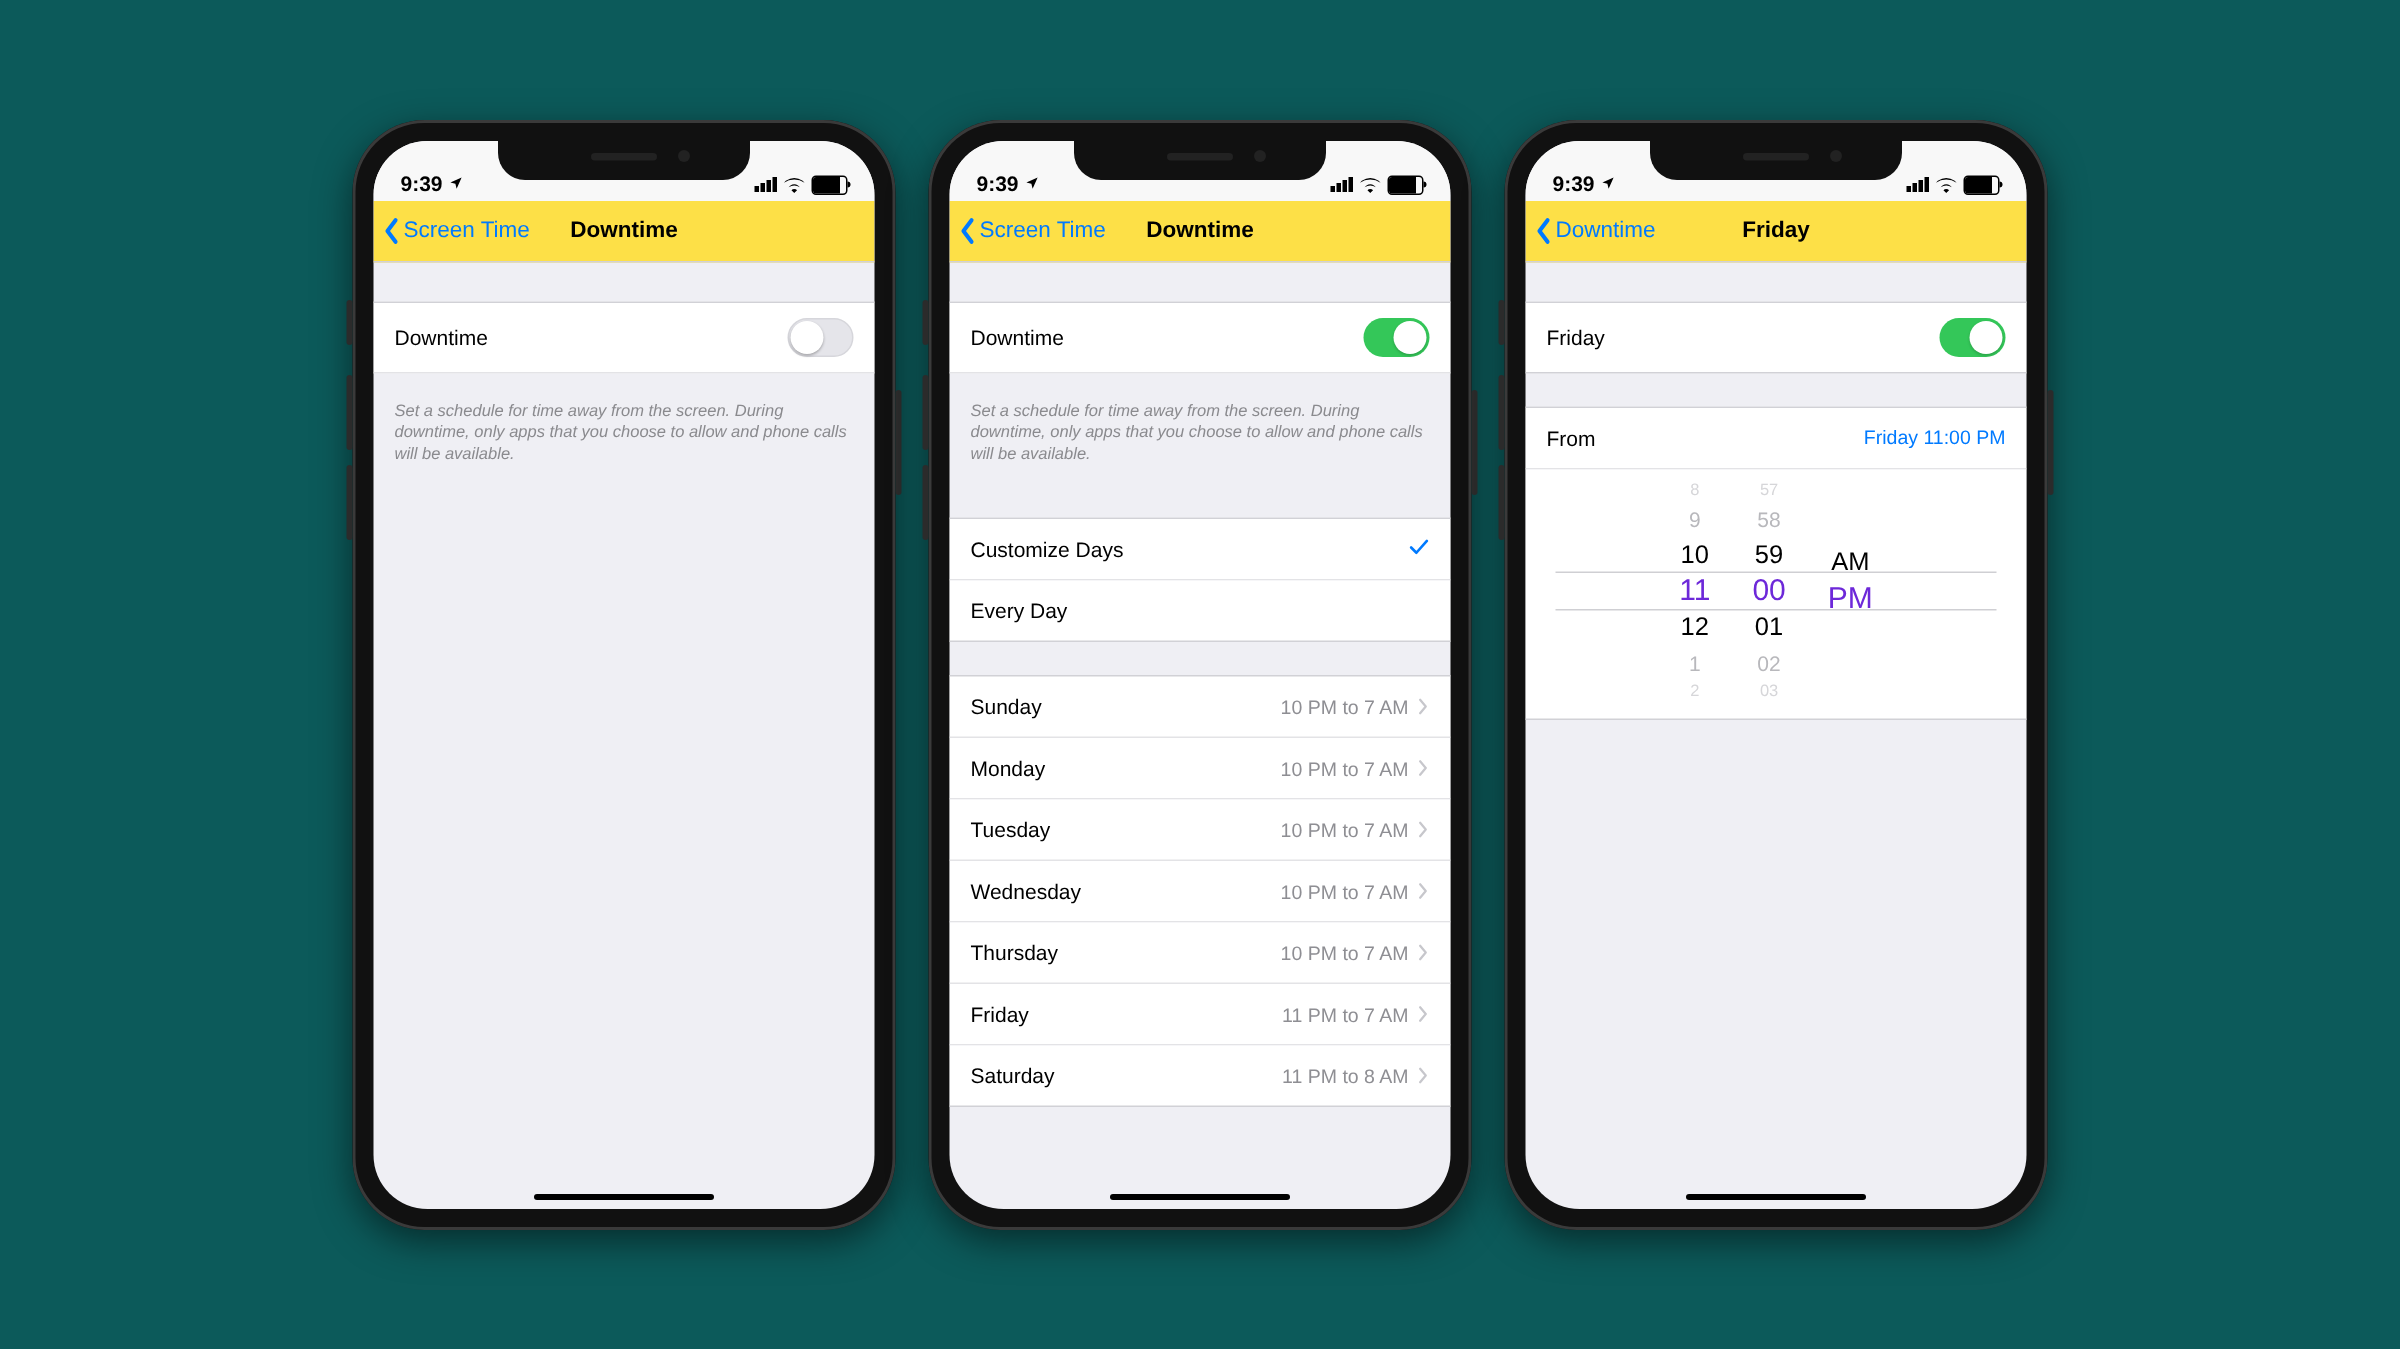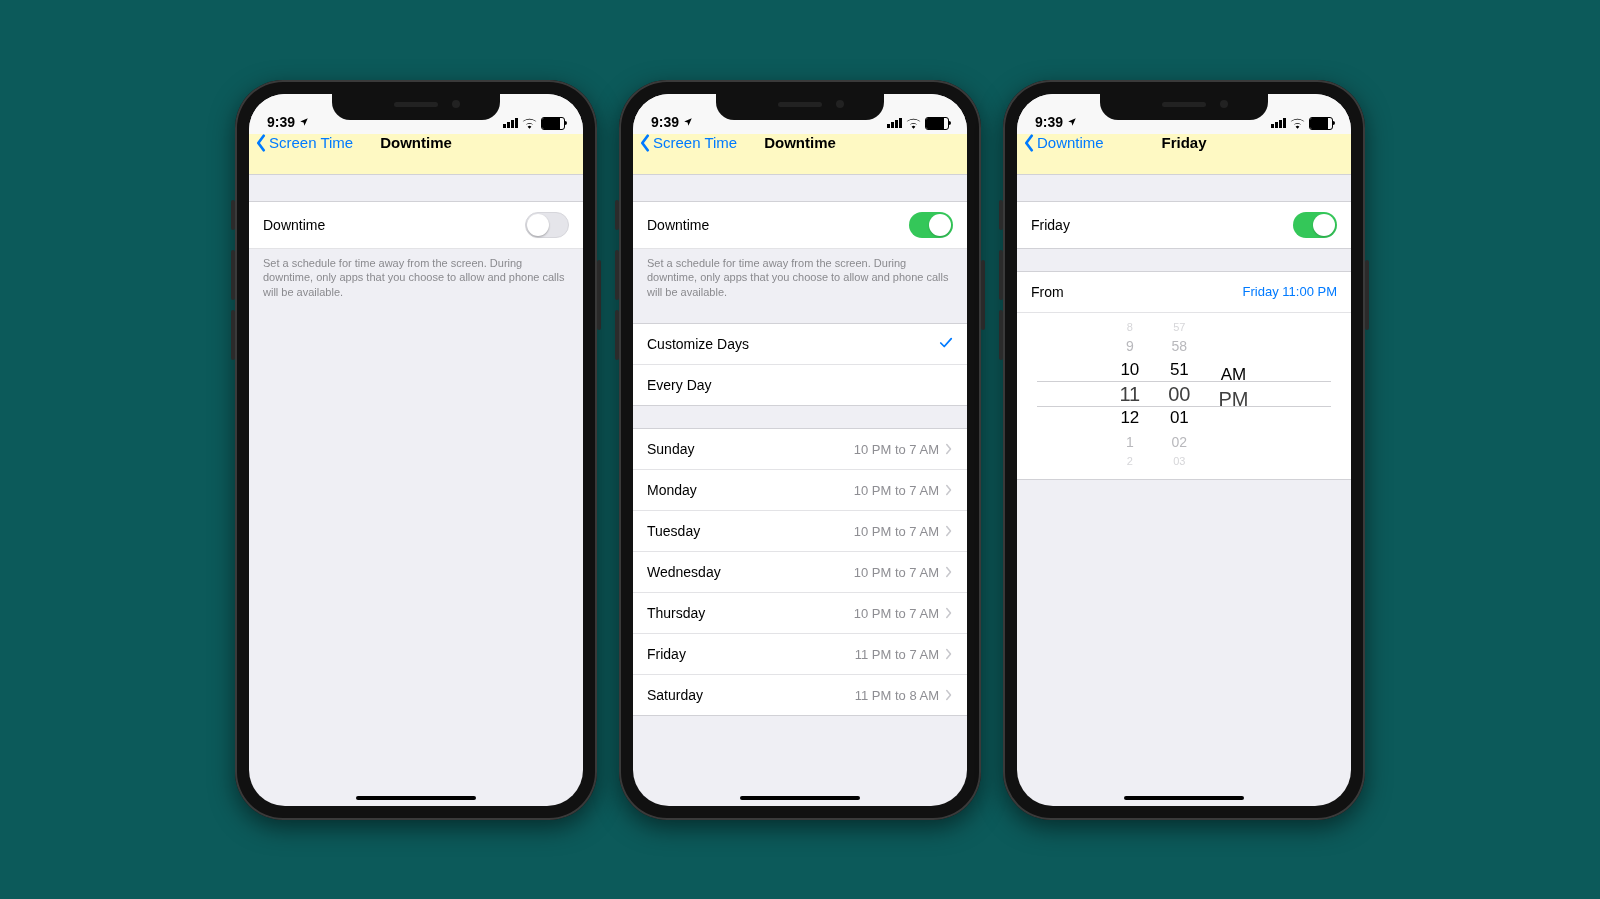--- a/index.html
+++ b/index.html
@@ -44,53 +44,53 @@
   .sig{display:flex;align-items:flex-end;gap:1px;}
   .sig i{width:3px;background:#000;display:block;}
   .sig i:nth-child(1){height:4px;} .sig i:nth-child(2){height:6px;} .sig i:nth-child(3){height:8px;} .sig i:nth-child(4){height:10px;}
   .wifi{width:15px;height:12px;}
   .batt{width:22px;height:11px;border:1px solid #000;border-radius:3px;position:relative;}
   .batt::after{content:"";position:absolute;right:-3px;top:3px;width:2px;height:4px;background:#000;border-radius:0 2px 2px 0;}
   .batt i{display:block;height:100%;width:80%;background:#000;border-radius:2px 0 0 2px;}
   .loc{width:10px;height:10px;}
 
   
-  .nav{display:flex;align-items:flex-start;justify-content:center;height:40px;background:#fef9c3;border-bottom:1px solid #d1d1d6;position:relative;}
+  .nav{display:flex;align-items:center;justify-content:center;height:40px;background:#fde047;border-bottom:1px solid #d1d1d6;position:relative;}
   .nav .back{position:absolute;left:6px;display:flex;align-items:center;color:#007aff;font-size:15px;}
   .nav .back svg{width:12px;height:18px;margin-right:2px;}
   .nav .title{font-weight:600;font-size:15px;}
 
   
   .group{margin-top:26px;}
   .group:first-of-type{margin-top:26px;}
   .row{display:flex;align-items:center;justify-content:space-between;background:#fff;border-bottom:1px solid #e3e3e6;padding:10px 14px;min-height:20px;}
   .row:last-child{border-bottom:1px solid #d1d1d6;}
   .group .row:first-child{border-top:1px solid #d1d1d6;}
   .row .label{color:#000;font-size:14px;}
   .row .detail{color:#8e8e93;font-size:13px;display:flex;align-items:center;}
   .row .detail.link{color:#007aff;}
   .chev{color:#c7c7cc;margin-left:6px;}
   .chev svg{width:8px;height:12px;display:block;}
   .check{color:#007aff;}
   .check svg{width:14px;height:14px;}
-  .footer{padding:7px 14px;color:#8a8a8e;font-size:11px;line-height:1.35;}
+  .footer{padding:18px 14px;color:#8a8a8e;font-size:11px;line-height:1.35;font-style:italic;}
 
   
   .toggle{width:44px;height:26px;border-radius:13px;position:relative;}
   .toggle.off{background:#e5e5ea;border:1px solid #d6d6db;box-sizing:border-box;}
   .toggle.off i{position:absolute;top:1px;left:1px;width:22px;height:22px;background:#fff;border-radius:50%;box-shadow:0 1px 2px rgba(0,0,0,.3);}
   .toggle.on{background:#34c759;}
   .toggle.on i{position:absolute;top:2px;right:2px;width:22px;height:22px;background:#fff;border-radius:50%;box-shadow:0 1px 2px rgba(0,0,0,.2);}
 
   
   .picker{background:#fff;border-bottom:1px solid #d1d1d6;padding:6px 0 10px;}
   .wheel{display:flex;justify-content:center;position:relative;height:150px;overflow:hidden;}
   .wheel .col{display:flex;flex-direction:column;align-items:center;justify-content:center;padding:0 14px;}
   .wheel .opt{height:24px;line-height:24px;}
-  .opt.sel{font-size:20px;color:#404040;}
+  .opt.sel{font-size:20px;color:#6d28d9;}
   .opt.n1{font-size:17px;color:#000000;}
   .opt.n2{font-size:14px;color:#b8b8bc;}
   .opt.n3{font-size:11px;color:#d6d6d9;height:14px;line-height:14px;}
   .wheel::before,.wheel::after{content:"";position:absolute;left:20px;right:20px;height:1px;background:#cfcfd3;}
   .wheel::before{top:62px;} .wheel::after{bottom:62px;}
 
   .home-ind{position:absolute;bottom:6px;left:50%;transform:translateX(-50%);width:120px;height:4px;background:#000;border-radius:3px;}
 </style>
 </head>
 <body>
@@ -336,21 +336,21 @@
                 <div class="opt n2">9</div>
                 <div class="opt n1">10</div>
                 <div class="opt sel">11</div>
                 <div class="opt n1">12</div>
                 <div class="opt n2">1</div>
                 <div class="opt n3">2</div>
               </div>
             <div class="col" id="col-m">
                 <div class="opt n3">57</div>
                 <div class="opt n2">58</div>
-                <div class="opt n1">51</div>
+                <div class="opt n1">59</div>
                 <div class="opt sel">00</div>
                 <div class="opt n1">01</div>
                 <div class="opt n2">02</div>
                 <div class="opt n3">03</div>
               </div>
             <div class="col" id="col-a">
                 <div class="opt n3">&nbsp;</div>
                 <div class="opt n3">&nbsp;</div>
                 <div class="opt n1">AM</div>
                 <div class="opt sel">PM</div>

